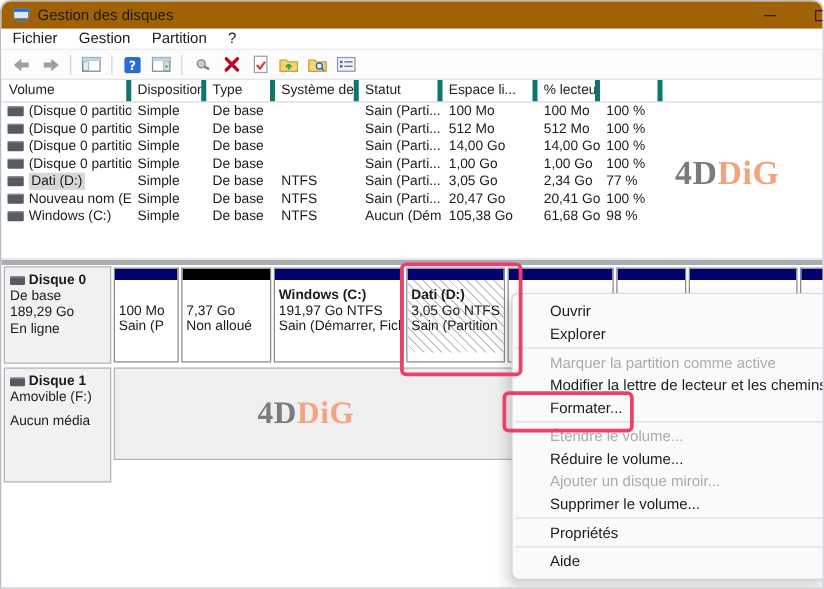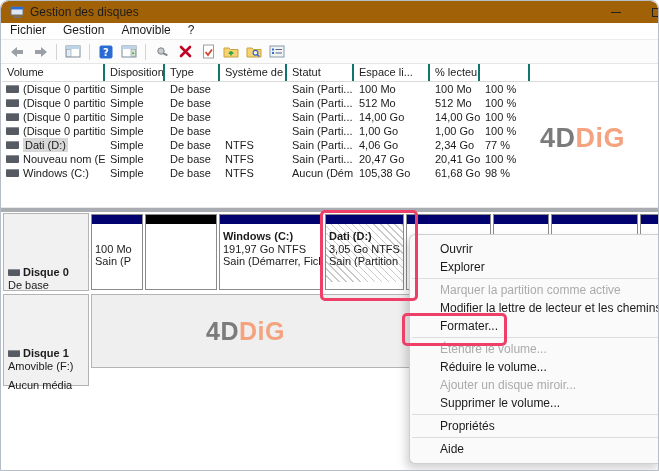--- a/index.html
+++ b/index.html
@@ -24,49 +24,49 @@
   
   .toolbar{position:absolute;left:0;top:38px;right:0;height:23px;background:#fcfcfc;
     border-top:1px solid #ececec;border-bottom:1px solid #e2e2e2;
     display:flex;align-items:center;gap:3px;padding-left:6px;}
   .tbtn{width:20px;height:18px;display:flex;align-items:center;justify-content:center;}
   .tsep{width:1px;height:16px;background:#d4d4d4;margin:0 3px;}
   
   .vtable{position:absolute;left:1px;top:62px;width:657px;font-size:11px;}
   .vhead{display:grid;grid-template-columns:103px 60px 55px 67px 67px 76px 50px 50px 1fr;
     height:17px;line-height:17px;border-top:1px solid #e6e6e6;border-bottom:1px solid #d9d9d9;color:#222;}
-  .vhead .hc{padding-left:5px;border-right:2px solid #0f766e;overflow:hidden;white-space:nowrap;}
+  .vhead .hc{padding-left:5px;border-right:4px solid #0f766e;overflow:hidden;white-space:nowrap;}
   .vrow{display:grid;grid-template-columns:103px 60px 55px 67px 67px 76px 50px 50px 1fr;
     height:14px;line-height:14px;}
   .vc{padding-left:5px;overflow:hidden;white-space:nowrap;}
   .vc.vol{display:flex;align-items:center;gap:4px;padding-left:4px;}
   .vol-ico{flex:0 0 auto;width:13px;height:8px;background:#565b63;border-radius:1px;
     box-shadow:inset 0 1px 0 #8b9097;}
   .sel{background:#d8d8d8;padding:0 2px;}
   
   .splitter{position:absolute;left:0;top:206px;right:0;height:4px;background:#a9adb2;
     border-top:1px solid #e8e8e8;}
   
   .dpanel{position:absolute;left:2px;width:86px;background:#f1f1f1;border:1px solid #b4b4b4;
     box-sizing:border-box;font-size:11px;padding:4px 3px 0 4px;line-height:13px;}
-  .dpanel .dname{font-weight:bold;display:flex;align-items:center;gap:3px;margin-top:48px;}
+  .dpanel .dname{font-weight:bold;display:flex;align-items:center;gap:3px;}
   .disk-ico{display:inline-block;width:12px;height:7px;background:#565b63;border-radius:1px;
     box-shadow:inset 0 1px 0 #8b9097;}
   .pblock{position:absolute;top:213px;height:76px;box-sizing:border-box;
     border:1px solid #8a8a8a;background:#fff;overflow:hidden;}
   .pbar{height:9px;background:#01016f;}
   .pbar.black{background:#000;}
   .pbody{padding:6px 3px 0 3px;font-size:11px;line-height:12.5px;white-space:nowrap;overflow:hidden;height:58px;box-sizing:border-box;}
   .pbody .ptitle{font-weight:bold;min-height:12.5px;}
   .pbody.hatch{background:repeating-linear-gradient(45deg,#ffffff 0 4px,#c9c9c9 4px 5px);}
   .disk1-area{position:absolute;left:90px;top:293px;width:567px;height:74px;background:#efefef;
     border:1px solid #b4b4b4;box-sizing:border-box;}
   
   .wm{position:absolute;font-weight:bold;letter-spacing:0.5px;z-index:2;
-    font-family:Liberation Sans, sans-serif;}
+    font-family:Liberation Serif, serif;}
   .wm .g{color:#7b7b7b;} .wm .o{color:#f4a37e;}
   .wm1{left:539px;top:122px;font-size:27px;}
   .wm2{left:205px;top:316px;font-size:25px;}
   
   .cmenu{position:absolute;left:408px;top:233px;width:251px;z-index:5;background:#fafafa;
     border:1px solid #cfcfcf;border-right:none;border-radius:6px 0 0 6px;
     box-shadow:-3px 5px 10px rgba(0,0,0,0.18);padding:5px 0;font-size:12px;}
   .mi{height:18px;line-height:18px;padding-left:30px;white-space:nowrap;overflow:hidden;color:#1b1b1b;}
   .mi.disabled{color:#ababab;}
   .msep{height:1px;background:#dcdcdc;margin:2px 2px;}
@@ -91,21 +91,21 @@
         <span></span>
       </div>
     <div class="ctl ctl-max">
         <span></span>
       </div>
   </div>
 
   <div class="menubar">
     <span class="mitem">Fichier</span>
     <span class="mitem">Gestion</span>
-    <span class="mitem">Amovible</span>
+    <span class="mitem">Partition</span>
     <span class="mitem">?</span>
   </div>
 
   <div class="toolbar">
     <span class="tbtn">
       <svg width="15" height="12" viewBox="0 0 15 12">
           <path d="M7 1L1 6l6 5V8h6V4H7z" fill="#9aa0a6"></path>
         </svg>
       </span>
     <span class="tbtn">
@@ -248,21 +248,21 @@
     </div>
     <div class="vrow">
       <div class="vc vol">
           <span class="vol-ico"></span>
           <span class="sel">Dati (D:)</span>
         </div>
       <div class="vc">Simple</div>
       <div class="vc">De base</div>
       <div class="vc">NTFS</div>
       <div class="vc">Sain (Parti...</div>
-      <div class="vc">4,06 Go</div>
+      <div class="vc">3,05 Go</div>
       <div class="vc">2,34 Go</div>
       <div class="vc">77 %</div>
         <div class="vc"></div>
     </div>
     <div class="vrow">
       <div class="vc vol">
           <span class="vol-ico"></span>
           <span>Nouveau nom (E:)</span>
         </div>
       <div class="vc">Simple</div>
@@ -307,20 +307,25 @@
   <div class="pblock" style="left:90px;width:52px;">
     <div class="pbar"></div>
     <div class="pbody">
       <div class="ptitle"></div>
       <div>100 Mo</div>
       <div>Sain (P</div>
     </div>
   </div>
   <div class="pblock" style="left:144px;width:72px;">
     <div class="pbar black"></div>
+    <div class="pbody">
+      <div class="ptitle"></div>
+      <div>7,37 Go</div>
+      <div>Non alloué</div>
+    </div>
   </div>
   <div class="pblock" style="left:218px;width:104px;">
     <div class="pbar"></div>
     <div class="pbody">
       <div class="ptitle">Windows  (C:)</div>
       <div>191,97 Go NTFS</div>
       <div>Sain (Démarrer, Fichier d</div>
     </div>
   </div>
   <div class="pblock" style="left:324px;width:79px;">

